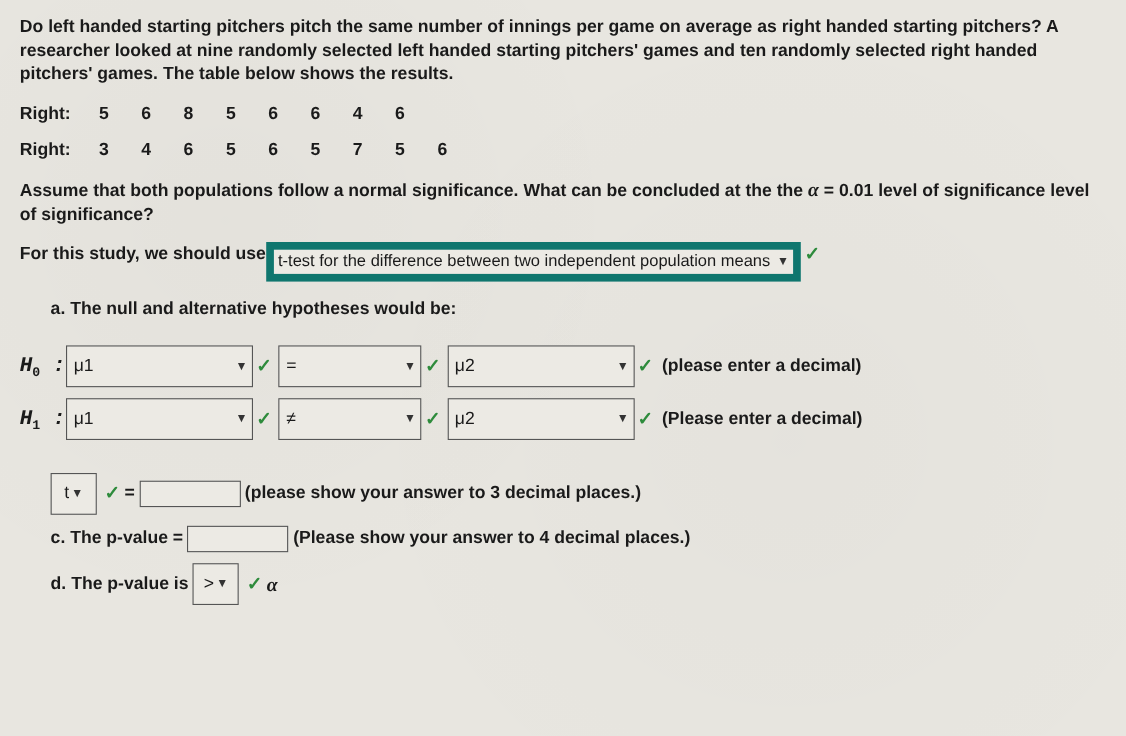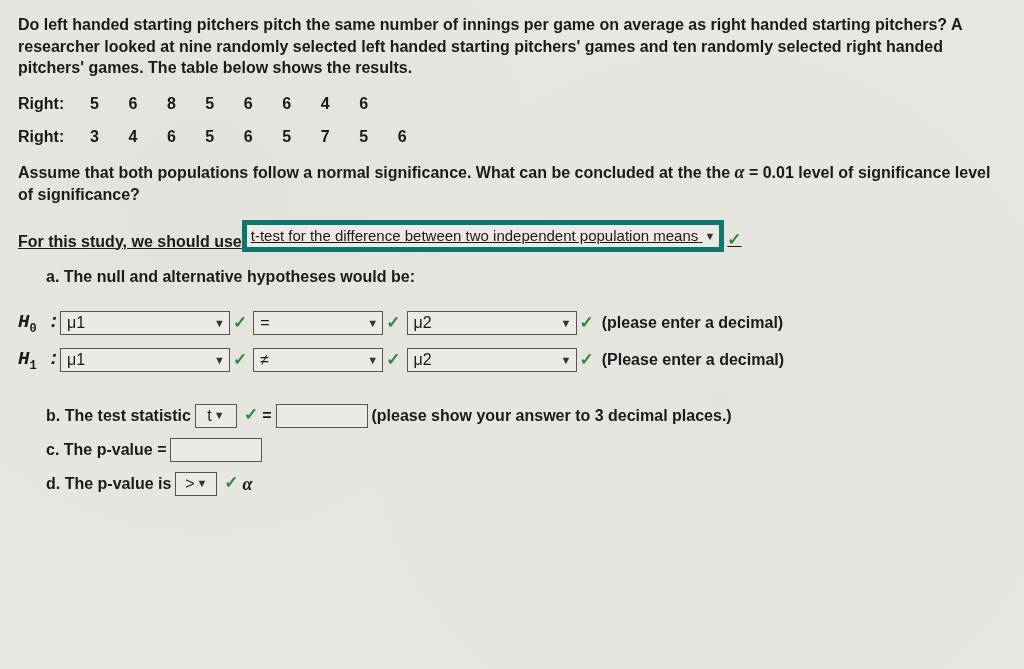--- a/index.html
+++ b/index.html
@@ -28,21 +28,21 @@
   .data-line .lbl {
     display: inline-block;
     min-width: 55px;
   }
   .data-line .nums span {
     display: inline-block;
     width: 34px;
     text-align: center;
   }
   .select-box {
-    border: 5px solid #0f766e;
+    border: 7px solid #0f766e;
     background: #eceae4;
     font-family: Verdana, Geneva, sans-serif;
     font-size: 15px;
     padding: 1px 4px;
     cursor: pointer;
   }
   .chevron {
     display: inline-block;
     font-size: 11px;
     color: #333;
@@ -71,21 +71,21 @@
     font-size: 19px;
     width: 42px;
   }
   .hyp-label sub {
     font-size: 12px;
     font-style: normal;
   }
   .sel {
     border: 1px solid #555;
     background: #eceae4;
-    height: 24px;
+    height: 38px;
     display: inline-flex;
     align-items: center;
     padding: 0 4px 0 6px;
     font-weight: normal;
     cursor: pointer;
     box-sizing: border-box;
   }
   .sel-wide { width: 170px; justify-content: space-between; }
   .sel-narrow { width: 130px; justify-content: flex-end;}
   .sel-tiny { width: 42px; justify-content: center; padding:0 2px;}
@@ -143,21 +143,21 @@
     <span>7</span>
     <span>5</span>
     <span>6</span>
   </span>
 </div>
 
 <div class="para">
   <span>Assume that both populations follow a normal significance.  What can be concluded at the the </span><span class="greek">α</span><span> = 0.01 level of significance level of significance?</span>
 </div>
 
-<div class="para" style="display:flex;align-items:flex-end;flex-wrap:wrap;text-decoration:underline;">
+<div class="para" style="display:flex;align-items:flex-start;flex-wrap:wrap;">
   <span>For this study, we should use </span>
   <span class="select-box" style="font-weight:normal;">
     <span>t-test for the difference between two independent population means</span>
     <span class="chevron">▼</span>
   </span>
   <span class="check">✓</span>
 </div>
 
 <div class="indent-a">a. The null and alternative hypotheses would be:</div>
 
@@ -201,34 +201,34 @@
     <span class="sel-txt">μ2</span>
     <span class="chevron">▼</span>
   </span>
   <span class="check">✓</span>
   <span class="hint">(Please enter a decimal)</span>
 </div>
 
 <div style="height:10px;"></div>
 
 <div class="sub-item">
-  <span>b. The test statistic </span>
   <span class="sel sel-tiny">
     <span>t</span>
     <span class="chevron">▼</span>
   </span>
   <span class="check">✓</span>
   <span> = </span>
   <span class="input-box input-med"></span>
   <span>(please show your answer to 3 decimal places.)</span>
 </div>
 
 <div class="sub-item">
   <span>c. The p-value = </span>
   <span class="input-box input-med"></span>
+  <span>(Please show your answer to 4 decimal places.)</span>
 </div>
 
 <div class="sub-item">
   <span>d. The p-value is </span>
   <span class="sel sel-tiny">
     <span>&gt;</span>
     <span class="chevron">▼</span>
   </span>
   <span class="check">✓</span>
   <span class="greek">α</span>

